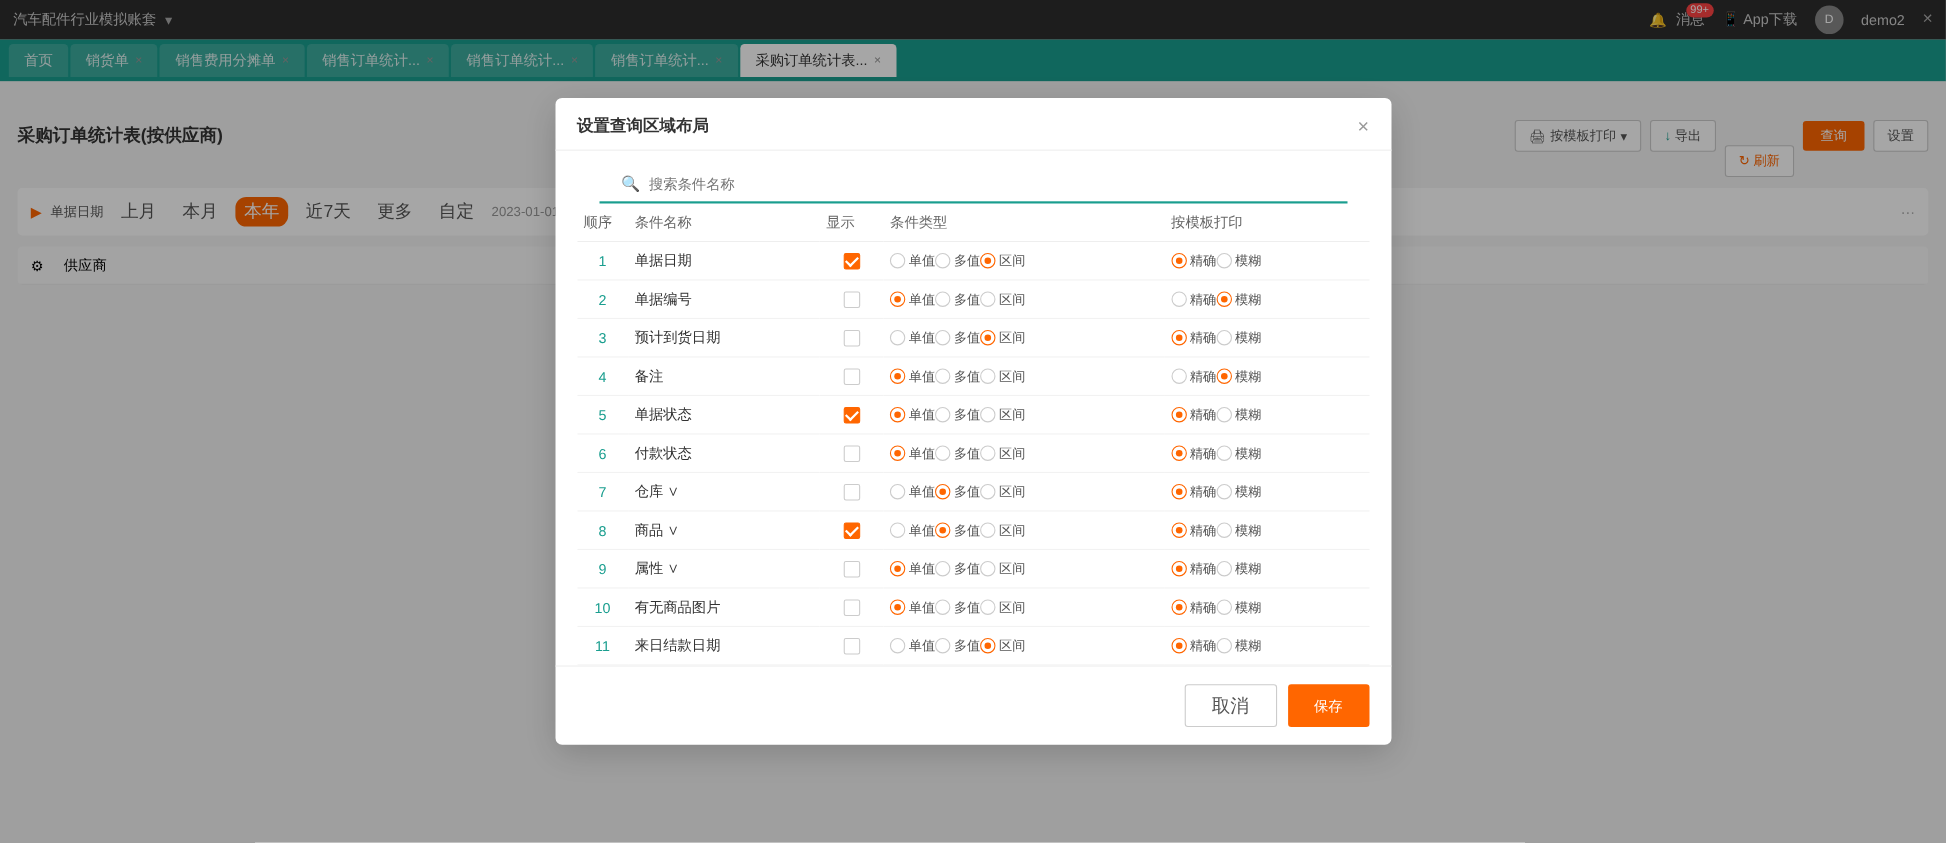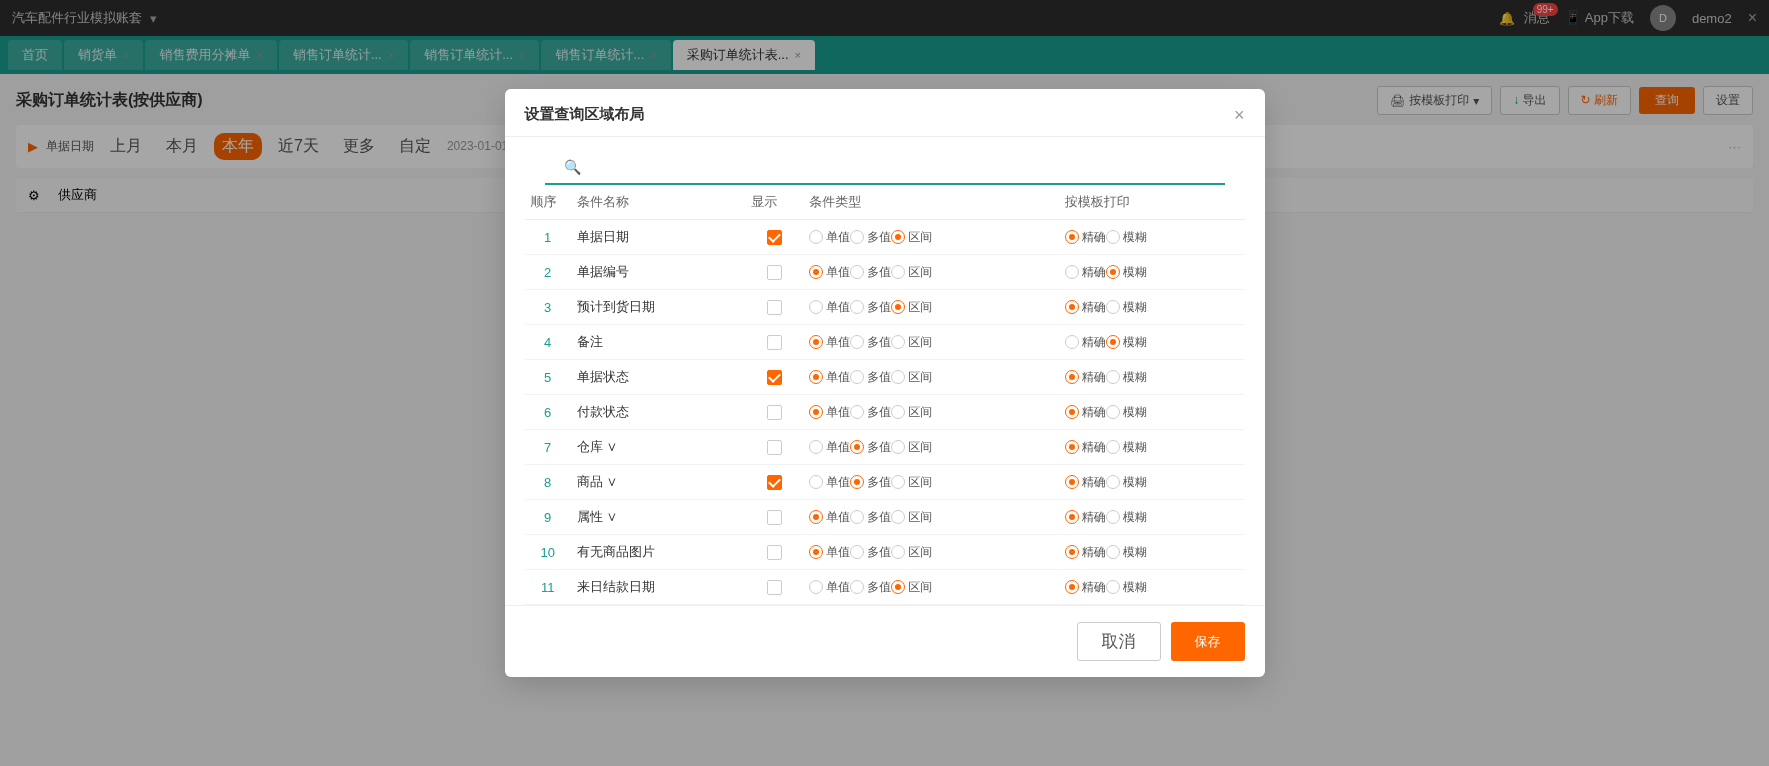--- a/index.html
+++ b/index.html
@@ -55,21 +55,21 @@
       display: flex;
       align-items: center;
       justify-content: space-between;
       margin-bottom: 10px;
     }
     .page-title { font-size: 16px; font-weight: bold; color: #333; }
 
     .header-actions { display: flex; gap: 8px; align-items: center; }
     .btn-print { border: 1px solid #ccc; background: white; padding: 5px 12px; border-radius: 3px; cursor: pointer; font-size: 12px; color: #555; display: flex; align-items: center; gap: 4px; }
     .btn-export { border: 1px solid #ccc; background: white; padding: 5px 12px; border-radius: 3px; cursor: pointer; font-size: 12px; color: #555; }
-    .btn-refresh { border: 1px solid #ccc; background: white; padding: 5px 12px; border-radius: 3px; cursor: pointer; font-size: 12px; color: #f60; }
+    .btn-refresh { border: 1px solid #ccc; background: white; padding: 5px 12px; border-radius: 3px; cursor: pointer; font-size: 12px; color: #f60; margin-top: 46px; }
     .btn-query { background: #f60; color: white; border: none; padding: 5px 16px; border-radius: 3px; cursor: pointer; font-size: 12px; }
     .btn-settings { background: white; border: 1px solid #ccc; padding: 5px 12px; border-radius: 3px; cursor: pointer; font-size: 12px; color: #555; }
 
     
     .filter-bar {
       display: flex;
       align-items: center;
       gap: 8px;
       background: white;
       padding: 8px 12px;
@@ -379,20 +379,21 @@
 
     <div class="modal-header">
       <span class="modal-title">设置查询区域布局</span>
       <span class="modal-close">×</span>
     </div>
 
 
     <div style="padding: 10px 20px 0;">
       <div class="search-area">
         <span class="search-icon-sym">🔍</span>
+        <input class="search-input" type="text" placeholder="搜索条件名称" style="">
       </div>
     </div>
 
     <div class="modal-table">
       <table>
         <thead>
           <tr>
             <th class="col-order">
               <span>顺序</span>
             </th>

